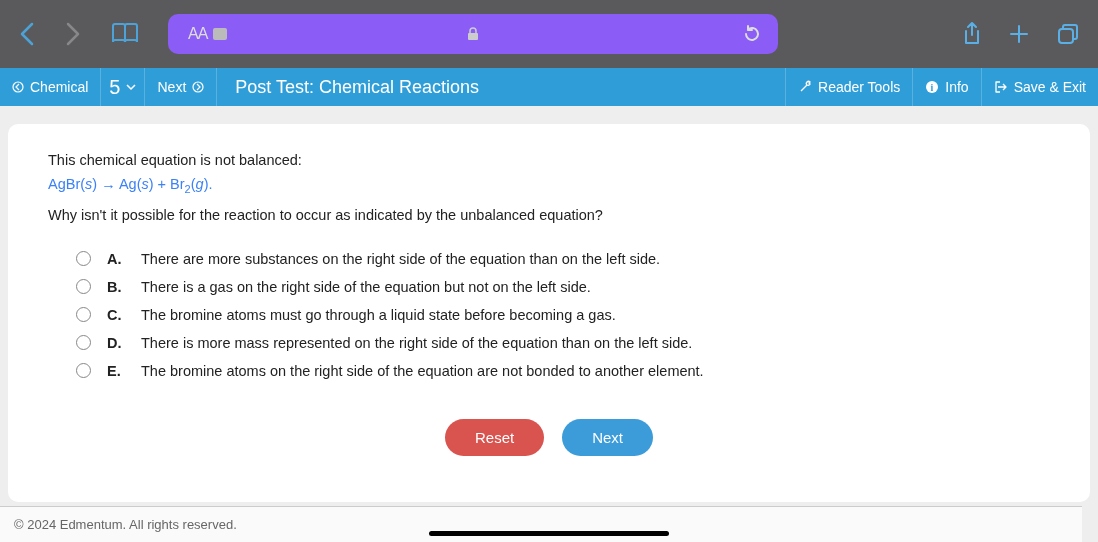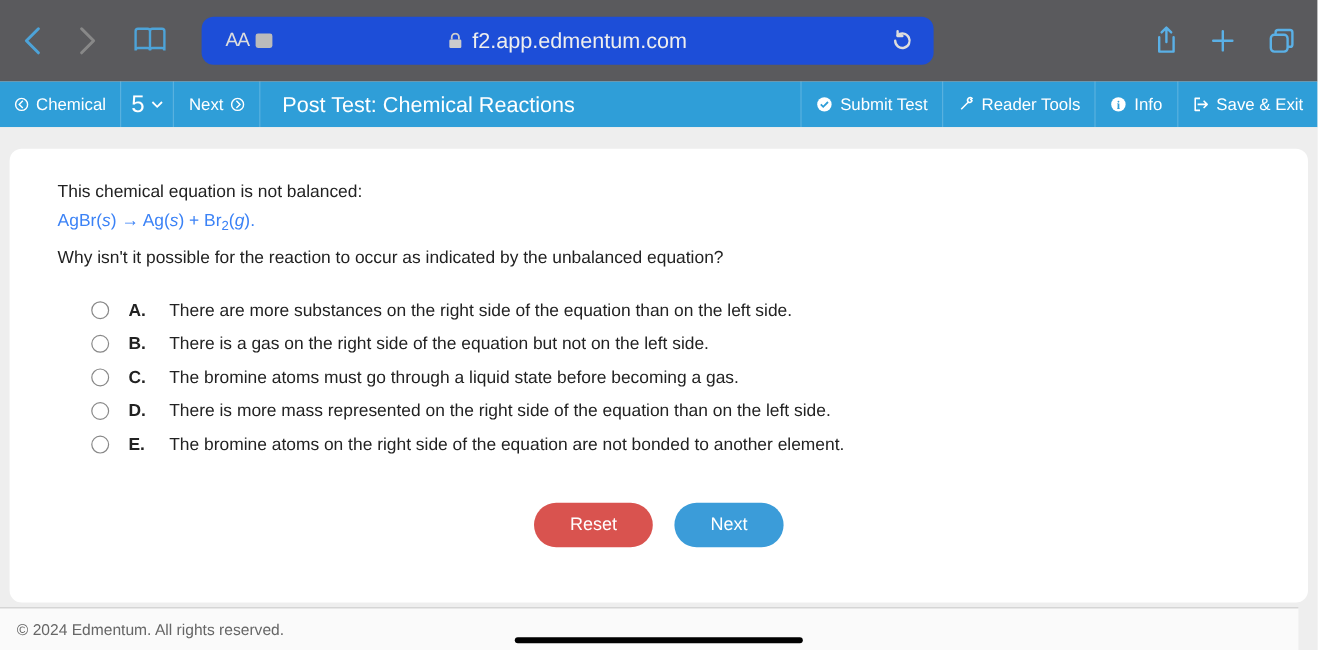--- a/index.html
+++ b/index.html
@@ -15,21 +15,21 @@
   height: 68px;
   display: flex;
   align-items: center;
   padding: 0 18px;
   gap: 18px;
 }
 .nav-arrow { color: #aaa; font-size: 24px; cursor: pointer; width: 28px; text-align: center; font-weight: 300; }
 .nav-arrow.active { color: #4da3d8; }
 .book-icon { color: #4da3d8; font-size: 22px; }
 .url-pill {
-  background: #1d4ed8;
+  background: #8b5cf6;
   border-radius: 10px;
   height: 40px;
   flex: 1;
   max-width: 610px;
   margin-left: 10px;
   display: flex;
   align-items: center;
   position: relative;
 }
 .aa-box {
@@ -185,21 +185,20 @@
       <span class="aa-text">AA</span>
       <span class="puzzle"></span>
     </div>
     <div class="url-center">
       <span class="lock-icon">
         <svg width="12" height="14" viewBox="0 0 12 14">
             <rect x="1" y="6" width="10" height="7" rx="1" fill="#ccc"></rect>
             <path d="M3 6 V4 a3 3 0 0 1 6 0 V6" stroke="#ccc" stroke-width="1.5" fill="none"></path>
           </svg>
       </span>
-      <span>f2.app.edmentum.com</span>
     </div>
     <span class="reload-icon">
       <svg width="20" height="20" viewBox="0 0 20 20">
           <path d="M4 10 a6 6 0 1 0 2 -4.5" stroke="#ddd" stroke-width="2" fill="none" stroke-linecap="round"></path>
           <path d="M6 2 L6 6 L10 6" stroke="#ddd" stroke-width="2" fill="none" stroke-linecap="round" stroke-linejoin="round"></path>
         </svg>
     </span>
   </div>
   <div class="right-icons">
     <span>
@@ -243,29 +242,20 @@
     <span>Next</span>
     <span class="tb-icon">
       <svg width="12" height="12" viewBox="0 0 12 12">
           <circle cx="6" cy="6" r="5" stroke="#fff" stroke-width="1.2" fill="none"></circle>
           <path d="M5 3 L8 6 L5 9" stroke="#fff" stroke-width="1.2" fill="none"></path>
         </svg>
     </span>
   </div>
   <div class="tb-title">Post Test: Chemical Reactions</div>
   <div class="tb-right">
-    <div class="tb-btn">
-      <span class="tb-icon">
-        <svg width="14" height="14" viewBox="0 0 14 14">
-            <circle cx="7" cy="7" r="6" fill="#fff"></circle>
-            <path d="M4 7 L6 9 L10 5" stroke="#2f9ed8" stroke-width="1.5" fill="none"></path>
-          </svg>
-      </span>
-      <span>Submit Test</span>
-    </div>
     <div class="tb-btn">
       <span class="tb-icon">
         <svg width="14" height="14" viewBox="0 0 14 14">
             <path d="M3 11 L9 5 M9 5 a2 2 0 1 1 3 -3 L11 3 L12 4 a2 2 0 0 1 -3 1" stroke="#fff" stroke-width="1.3" fill="none"></path>
           </svg>
       </span>
       <span>Reader Tools</span>
     </div>
     <div class="tb-btn">
       <span class="tb-icon">

